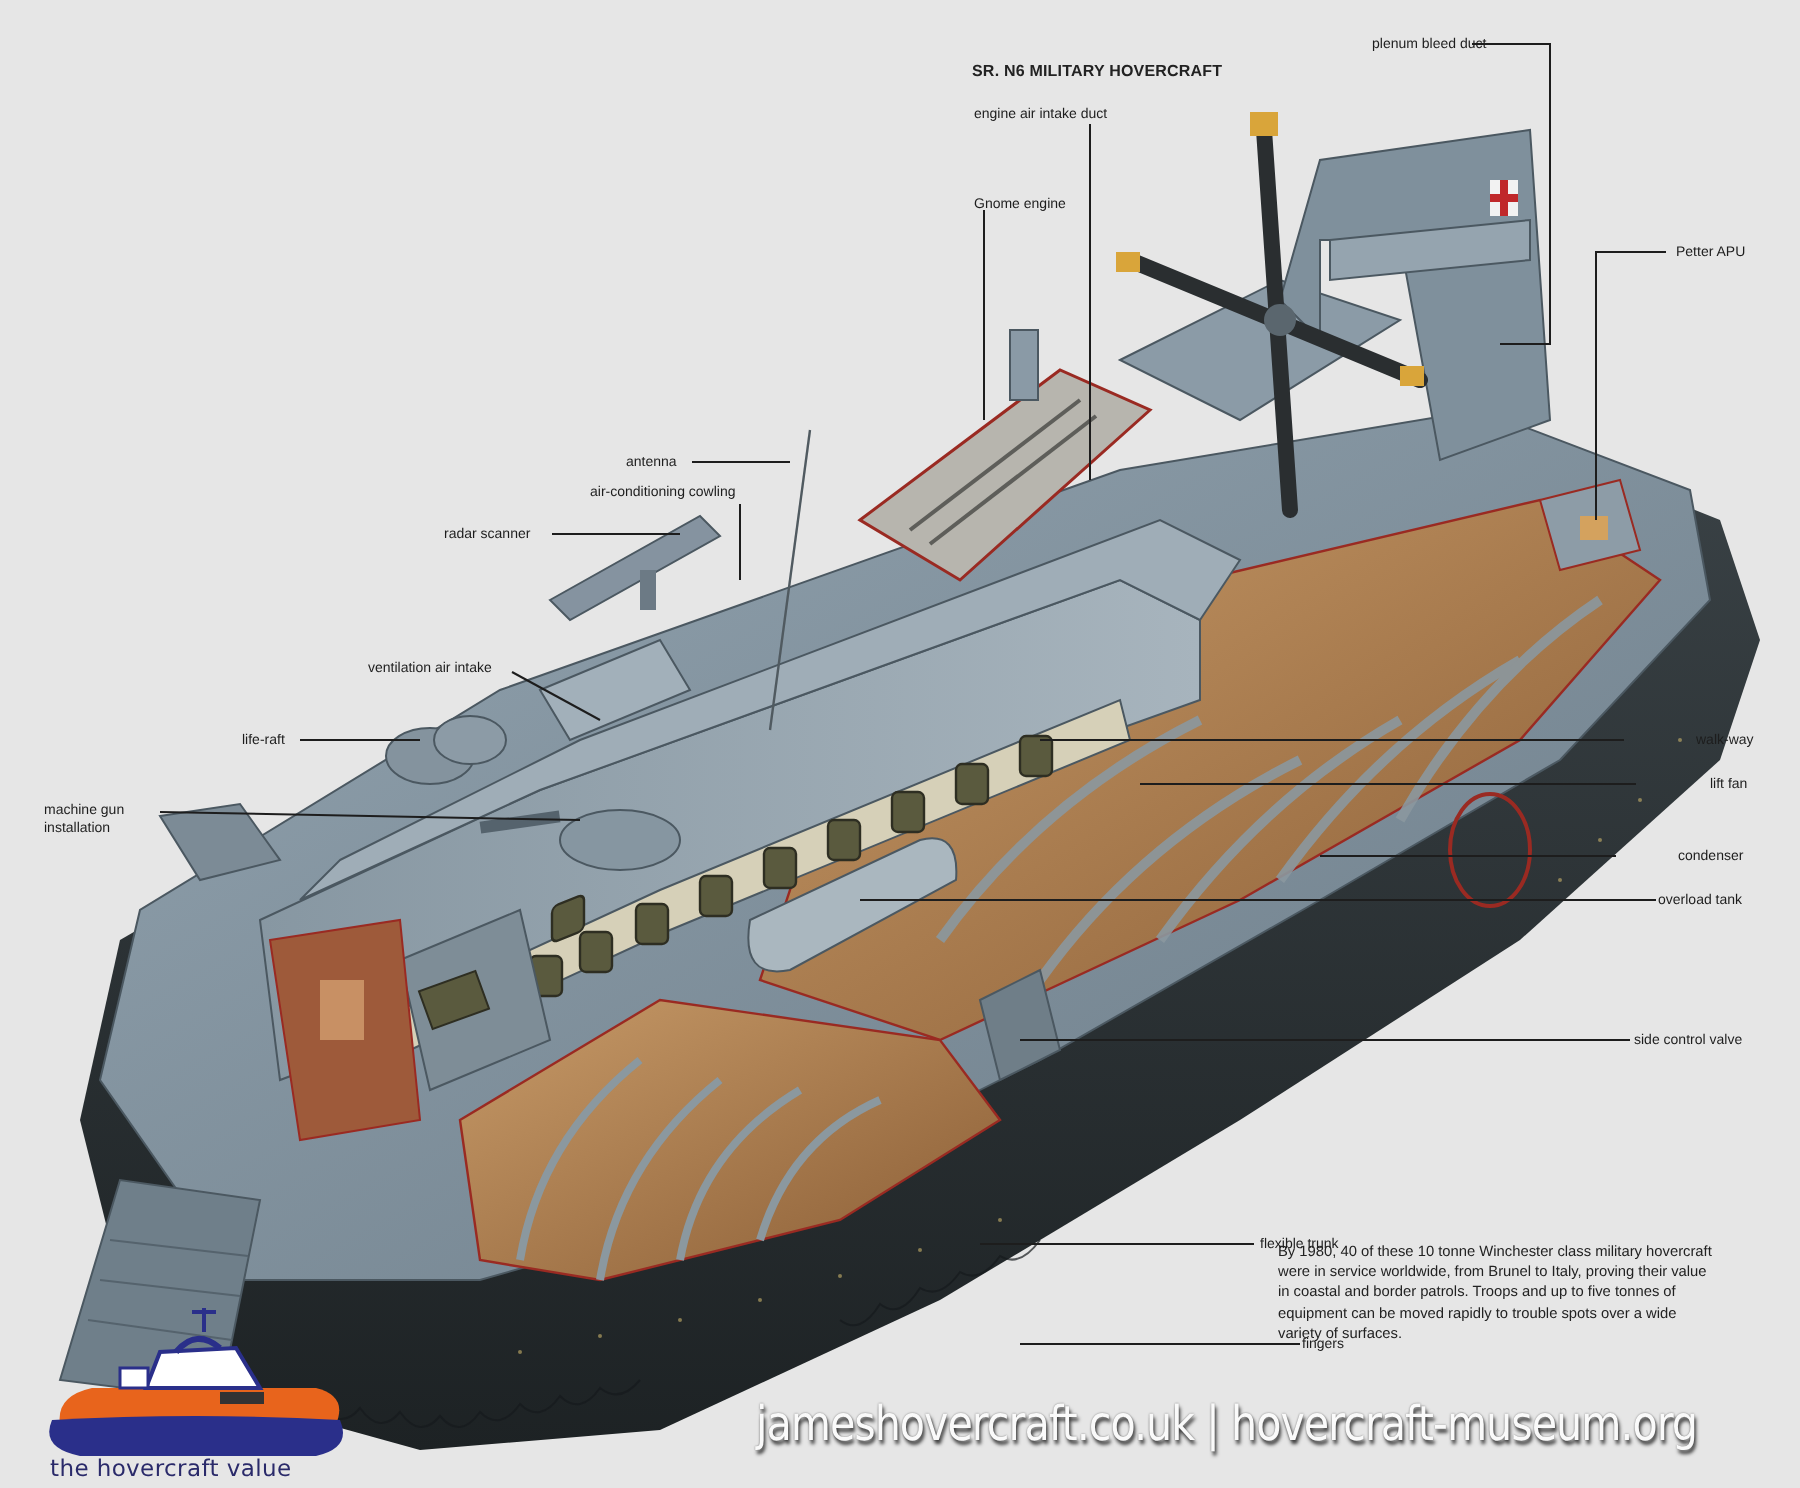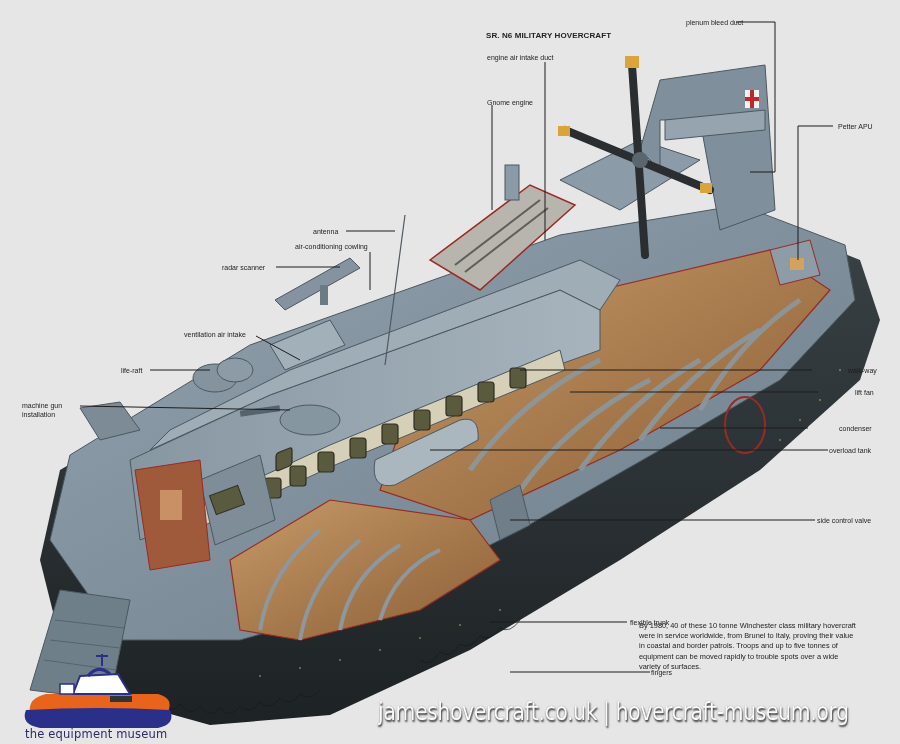--- a/index.html
+++ b/index.html
@@ -250,16 +250,16 @@
   <svg class="logo" viewBox="0 0 160 94" xmlns="http://www.w3.org/2000/svg">
     <path d="M12 62 Q10 48 28 44 L140 44 Q156 48 150 62 Z" fill="#e8641c"></path>
     <path d="M8 60 Q80 56 152 60 Q158 74 140 78 L22 78 Q2 74 8 60 Z" fill="#2a2f8a"></path>
     <path d="M55 44 L62 26 L100 24 L112 44 Z" fill="#ffffff" stroke="#2a2f8a" stroke-width="2"></path>
     <path d="M70 26 Q80 14 92 24" fill="none" stroke="#2a2f8a" stroke-width="3"></path>
     <line x1="84" y1="4" x2="84" y2="16" stroke="#2a2f8a" stroke-width="2"></line>
     <line x1="78" y1="6" x2="90" y2="6" stroke="#2a2f8a" stroke-width="2"></line>
     <rect x="42" y="34" width="14" height="10" fill="#ffffff" stroke="#2a2f8a" stroke-width="1.5"></rect>
     <rect x="92" y="46" width="22" height="6" fill="#333"></rect>
   </svg>
-  <div class="logo-text">the equipment museum</div>
+  <div class="logo-text">the hovercraft value</div>
 
   <div class="watermark">jameshovercraft.co.uk | hovercraft-museum.org</div>
 </div>
 
 </body></html>

